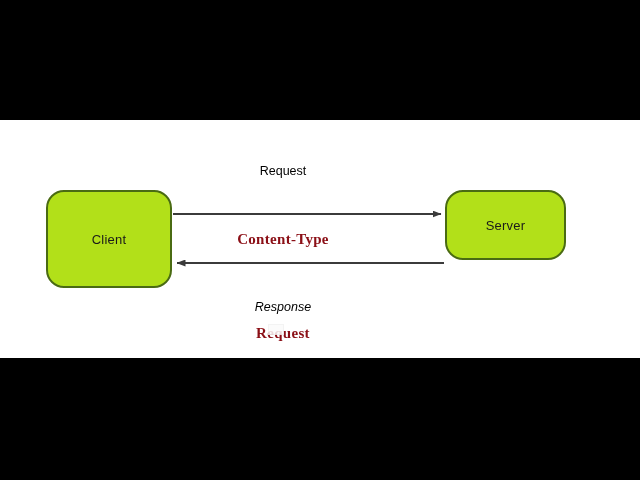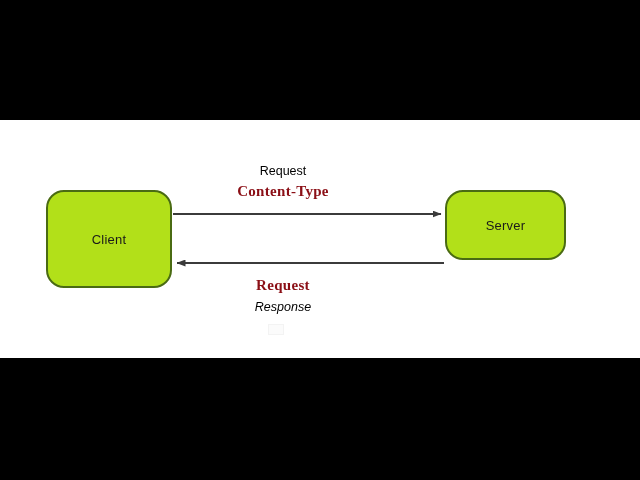--- a/index.html
+++ b/index.html
@@ -83,20 +83,21 @@
     font-family: "Liberation Sans", sans-serif;
     font-size: 12.5px;
     color: #000000;
   }
   .label-header {
     font-family: "Liberation Serif", serif;
     font-size: 15px;
     font-weight: bold;
     color: #8b0f16;
     letter-spacing: 0.3px;
+    margin-top: 48px;
   }
 
   #label-request       { left: 218px; top: 44px;  width: 130px; }
   #label-content-type  { left: 203px; top: 63px;  width: 160px; }
   #label-accept        { left: 218px; top: 157px; width: 130px; }
   #label-response      { left: 218px; top: 180px; width: 130px; font-style: italic; }
 
   
   #artifact-smudge {
     position: absolute;

